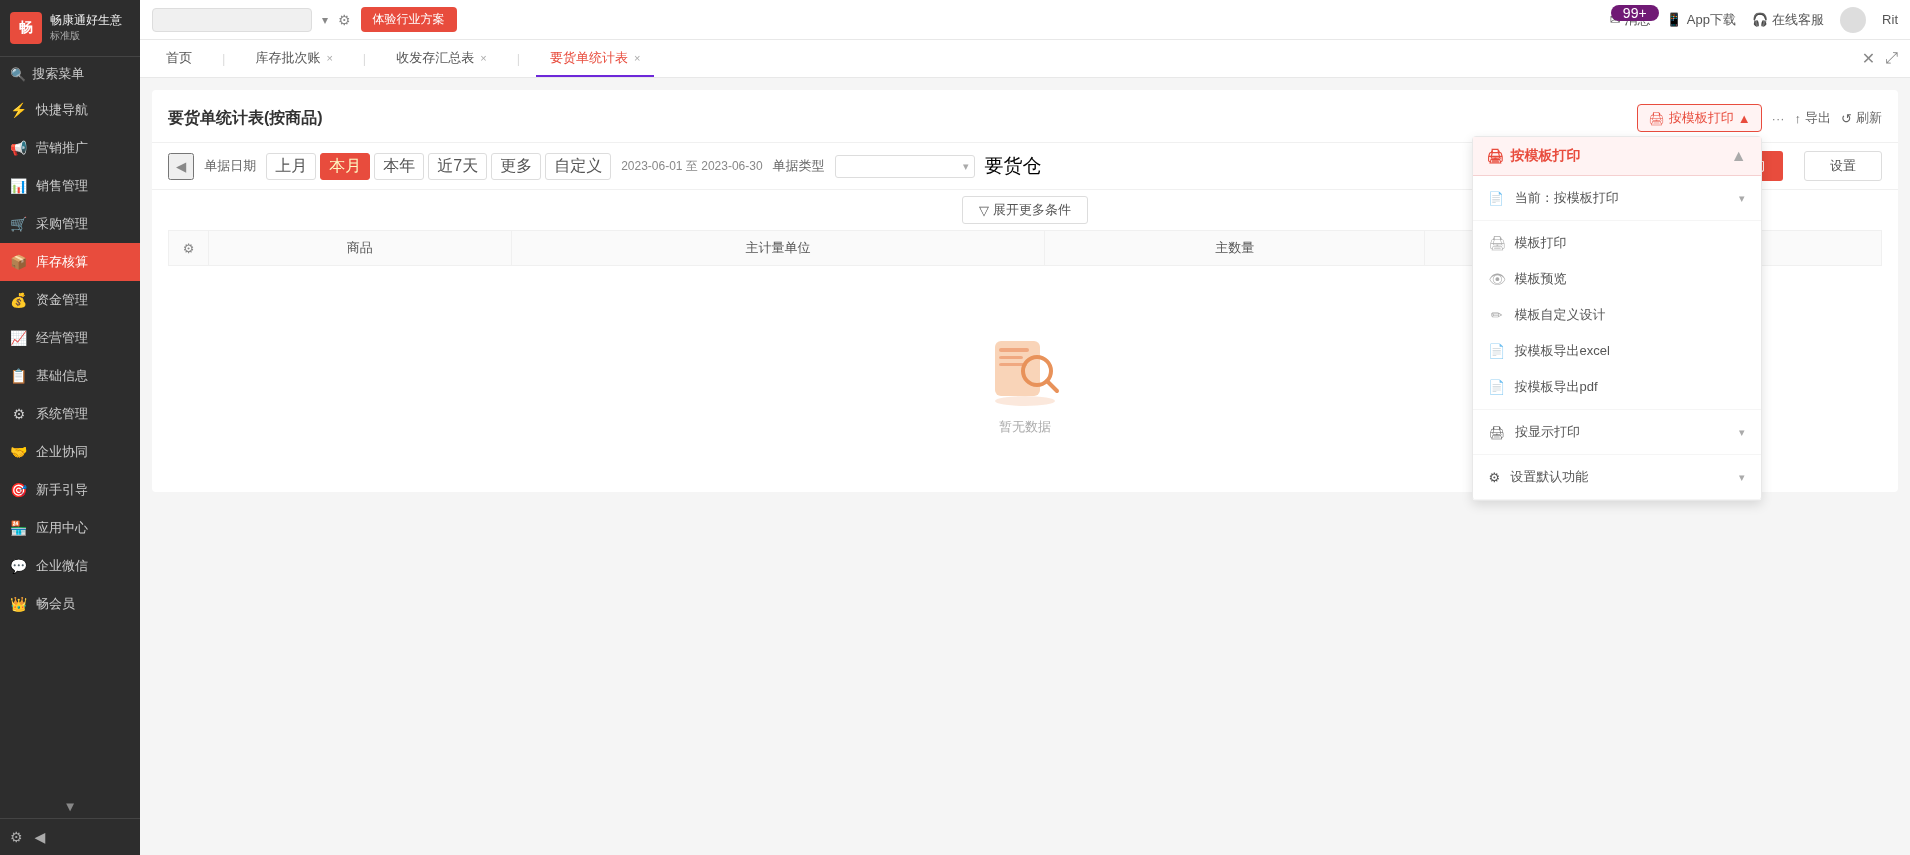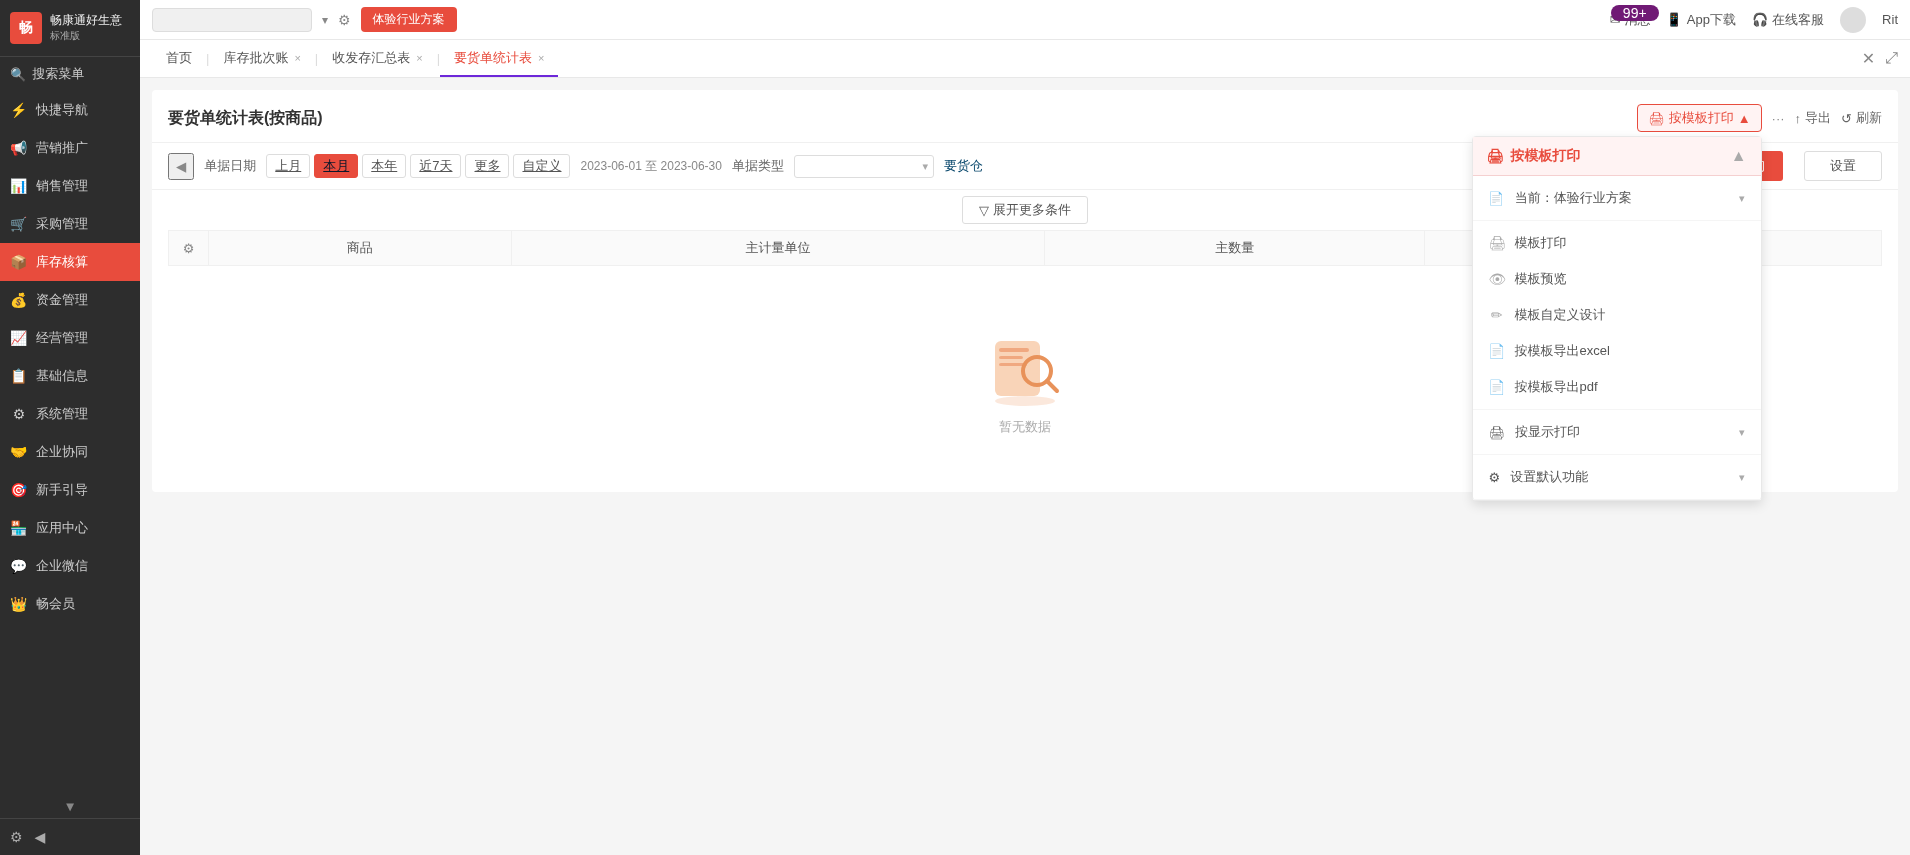--- a/index.html
+++ b/index.html
@@ -33,21 +33,21 @@
     .topbar-trial { background: #e84c3d; color: white; border: none; border-radius: 4px; padding: 4px 12px; font-size: 12px; cursor: pointer; }
     .topbar-right { margin-left: auto; display: flex; align-items: center; gap: 16px; }
     .topbar-msg { display: flex; align-items: center; gap: 4px; color: #555; font-size: 13px; cursor: pointer; position: relative; }
     .badge { background: #701a75; color: white; font-size: 14px; border-radius: 8px; padding: 0 12px; position: absolute; top: -6px; right: -8px; }
     .topbar-app { display: flex; align-items: center; gap: 4px; color: #555; font-size: 13px; cursor: pointer; }
     .topbar-service { display: flex; align-items: center; gap: 4px; color: #555; font-size: 13px; cursor: pointer; }
     .topbar-avatar { width: 26px; height: 26px; background: #ddd; border-radius: 50%; }
     .topbar-username { color: #555; font-size: 13px; }
 
     
-    .tabs { background: #fff; height: 38px; display: flex; align-items: center; padding: 0 12px; border-bottom: 1px solid #e8e8e8; flex-shrink: 0; gap: 0; }
+    .tabs { background: #fff; height: 38px; display: flex; align-items: center; padding: 0 12px; border-bottom: 1px solid #e8e8e8; flex-shrink: 0; gap: 16px; }
     .tab { padding: 8px 14px; font-size: 13px; cursor: pointer; color: #555; display: flex; align-items: center; gap: 6px; border-bottom: 2px solid transparent; white-space: nowrap; }
     .tab.active { color: #e84c3d; border-bottom: 2px solid #6d28d9; }
     .tab-close { color: #aaa; font-size: 11px; cursor: pointer; }
     .tab-divider { color: #ddd; }
     .window-controls { margin-left: auto; display: flex; gap: 10px; }
     .window-btn { color: #888; cursor: pointer; font-size: 16px; }
 
     
     .page-content { flex: 1; background: #f5f5f5; overflow: auto; padding: 12px; }
     .page-card { background: #fff; border-radius: 4px; padding: 0; }
@@ -57,22 +57,22 @@
     .btn-print { display: flex; align-items: center; gap: 4px; color: #666; font-size: 13px; cursor: pointer; border: 1px solid #ddd; border-radius: 4px; padding: 4px 10px; background: #fff; position: relative; }
     .btn-print.active { background: #fff3f3; border-color: #e84c3d; color: #e84c3d; }
     .btn-export { display: flex; align-items: center; gap: 4px; color: #666; font-size: 13px; cursor: pointer; }
     .btn-refresh { display: flex; align-items: center; gap: 4px; color: #666; font-size: 13px; cursor: pointer; }
 
     
     .filter-bar { padding: 8px 16px; border-top: 1px solid #f0f0f0; display: flex; align-items: center; gap: 10px; flex-wrap: wrap; }
     .filter-expand-btn { padding: 4px 6px; color: #888; cursor: pointer; }
     .filter-label { color: #666; font-size: 13px; white-space: nowrap; }
     .filter-date-buttons { display: flex; gap: 4px; align-items: center; }
-    .filter-date-btn { padding: 2px 8px; border: 1px solid #ddd; border-radius: 3px; background: #fff; color: #555; font-size: 13px; cursor: pointer; text-decoration: underline; }
-    .filter-date-btn.active { background: #e84c3d; color: #0f172a; border-color: #e84c3d; }
+    .filter-date-btn { padding: 2px 8px; border: 1px solid #ddd; border-radius: 3px; background: #fff; color: #555; font-size: 16px; cursor: pointer; }
+    .filter-date-btn.active { background: #e84c3d; color: #fef9c3; border-color: #e84c3d; }
     .filter-date-range { font-size: 12px; color: #888; }
     .filter-select { border: 1px solid #ddd; border-radius: 3px; padding: 3px 24px 3px 8px; font-size: 13px; color: #555; background: #fff; cursor: pointer; appearance: none; min-width: 140px; }
     .filter-select-wrap { position: relative; display: inline-block; }
     .filter-select-wrap::after { content: '▾'; position: absolute; right: 6px; top: 50%; transform: translateY(-50%); color: #aaa; pointer-events: none; font-size: 11px; }
     .expand-row { padding: 6px 16px; border-top: 1px solid #f0f0f0; text-align: center; }
     .expand-btn { color: #555; font-size: 13px; cursor: pointer; display: inline-flex; align-items: center; gap: 4px; border: 1px solid #ddd; border-radius: 3px; padding: 4px 16px; background: #fff; }
 
     
     .table-wrap { padding: 0 16px 16px; }
     .data-table { width: 100%; border-collapse: collapse; font-size: 13px; }
@@ -251,21 +251,21 @@
                   <span>🖨</span>
                   <span>按模板打印</span>
                 </span>
                 <span class="print-dropdown-close">▲</span>
               </div>
 
               <div class="print-dropdown-section">
                 <div class="print-dropdown-submenu">
                   <div class="submenu-left">
                     <span>📄</span>
-                    <span>当前：体验行业方案</span>
+                    <span>当前：按模板打印</span>
                   </div>
                   <span class="submenu-arrow">▾</span>
                 </div>
               </div>
 
               <div class="print-dropdown-section">
                 <div class="print-dropdown-item">
                   <span class="item-icon">🖨</span>
                   <span>模板打印</span>
                 </div>
@@ -334,21 +334,21 @@
         </div>
         <span class="filter-date-range">2023-06-01 至 2023-06-30</span>
 
         <span class="filter-label">单据类型</span>
         <div class="filter-select-wrap">
           <select class="filter-select">
             <option value=""></option>
           </select>
         </div>
 
-        <span style="color:#0c4a6e;font-size:13px;">要货仓</span>
+        <span style="color:#000000;font-size:19px;">要货仓</span>
 
         <div style="margin-left:auto;display:flex;gap:21px;">
           <button style="background:#e84c3d;color:white;border:none;border-radius:3px;padding:5px 18px;font-size:13px;cursor:pointer;">查询</button>
           <button style="background:#fff;color:#555;border:1px solid #ddd;border-radius:3px;padding:5px 25px;font-size:13px;cursor:pointer;">设置</button>
         </div>
       </div>
 
       <div class="expand-row">
         <button class="expand-btn">
           <span>▽</span>

